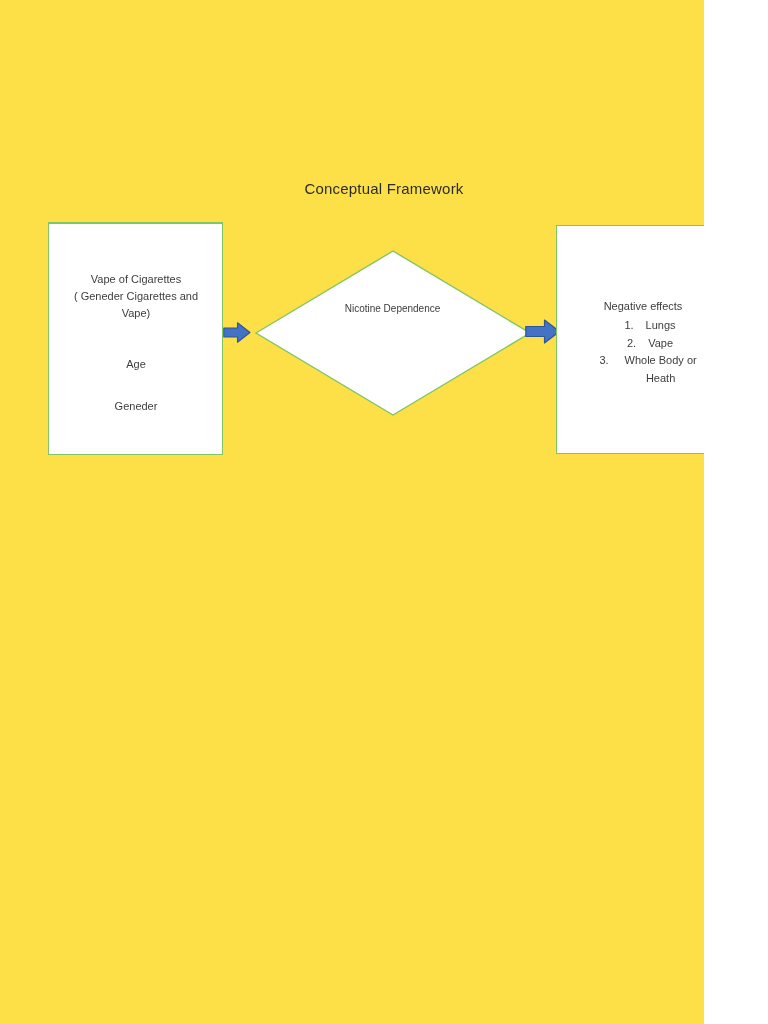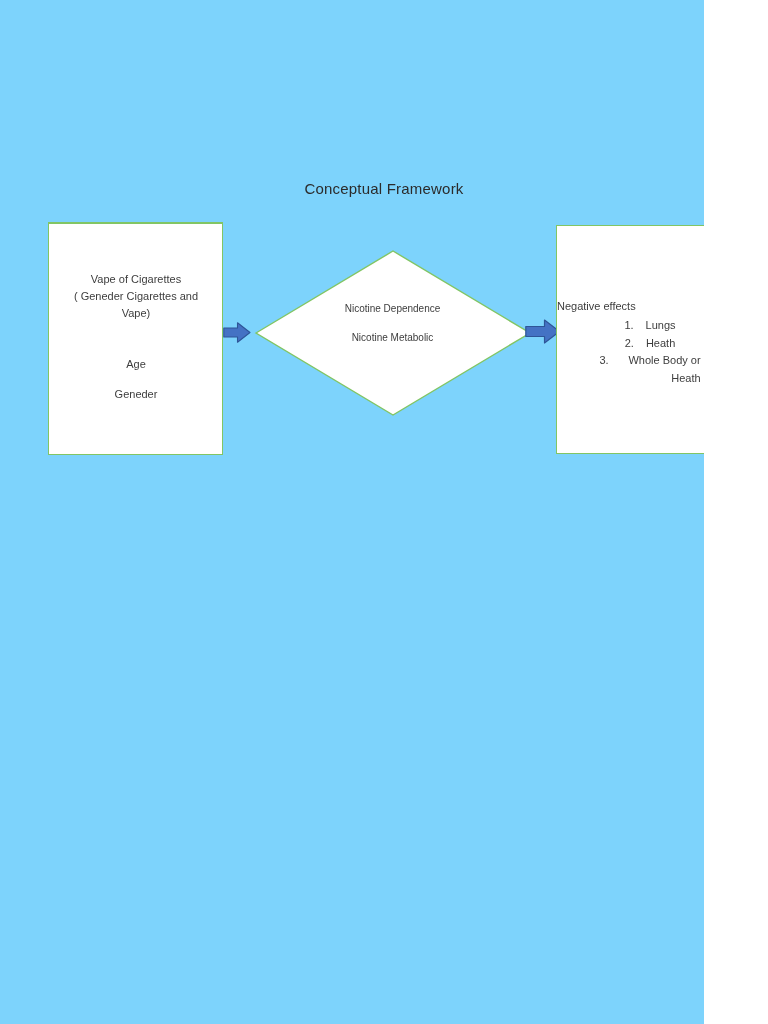--- a/index.html
+++ b/index.html
@@ -1,21 +1,21 @@
 <!DOCTYPE html>
 <html><head>
 <meta charset="utf-8">
 <style>
   * { box-sizing: border-box; }
   html, body { margin: 0; padding: 0; background: #ffffff; }
   .page {
     position: relative;
     width: 704px;
     height: 1024px;
-    background: #7dd3fc;
+    background: #fde047;
     font-family: "Liberation Sans", sans-serif;
     color: #3d3d3d;
     overflow: hidden;
   }
   .title {
     position: absolute;
     top: 180px;
     left: 0;
     width: 768px;
     margin: 0;
@@ -41,40 +41,40 @@
   }
   .left-box-text {
     position: absolute;
     left: 49px; top: 271px;
     width: 174px;
     text-align: center;
     font-size: 11px;
     line-height: 17px;
   }
   .left-box-text .para-age { margin-top: 34px; }
-  .left-box-text .para-gender { margin-top: 13px; }
+  .left-box-text .para-gender { margin-top: 25px; }
   .diamond-svg {
     position: absolute;
     left: 252px; top: 248px;
     width: 282px; height: 170px;
   }
   .diamond-text {
     position: absolute;
     left: 250px; top: 300px;
     width: 285px;
     text-align: center;
     font-size: 10px;
     line-height: 18px;
   }
   .diamond-text .para2 { margin-top: 11px; }
   .right-box-heading {
     position: absolute;
     left: 557px; top: 298px;
     width: 172px;
-    text-align: left;
+    text-align: center;
     font-size: 11px;
     line-height: 17px;
   }
   .effects-list {
     position: absolute;
     left: 557px; top: 317px;
     width: 172px;
     margin: 0; padding: 0 0 0 14px;
     list-style: none;
     font-size: 11px;
@@ -82,21 +82,21 @@
   .effects-list li {
     display: flex;
     justify-content: center;
     align-items: flex-start;
     line-height: 17.5px;
   }
   .effects-list .li-num { margin-right: 12px; white-space: nowrap; }
   .effects-list .li-label {
     display: inline-block;
     max-width: 80px;
-    text-align: right;
+    text-align: center;
   }
   .arrow-svg { position: absolute; }
   .arrow-left  { left: 223px; top: 322px; }
   .arrow-right { left: 525px; top: 319px; }
 </style>
 </head>
 <body>
 
 <div class="page">
 
@@ -113,37 +113,36 @@
 
   <svg class="arrow-svg arrow-left" width="28" height="21" viewBox="0 0 28 21">
     <polygon points="0.8,6 14.5,6 14.5,0.8 27,10.5 14.5,20.2 14.5,15 0.8,15" fill="#4472c4" stroke="#2e5597" stroke-width="1.1" stroke-linejoin="round"></polygon>
   </svg>
 
   <svg class="diamond-svg" width="282" height="170" viewBox="0 0 282 170">
     <polygon points="4,85 141,3 278,85 141,167" fill="#ffffff" stroke="#82c564" stroke-width="1.4"></polygon>
   </svg>
   <div class="diamond-text">
     <div>Nicotine Dependence</div>
-    <div class="para2">Nicotine Metabolic</div>
   </div>
 
   <svg class="arrow-svg arrow-right" width="36" height="25" viewBox="0 0 36 25">
     <polygon points="0.8,7.5 19.5,7.5 19.5,1 34.5,12.5 19.5,24 19.5,17.5 0.8,17.5" fill="#4472c4" stroke="#2e5597" stroke-width="1.2" stroke-linejoin="round"></polygon>
   </svg>
 
   <div class="shape-box right-box"></div>
   <div class="right-box-heading">Negative effects</div>
   <ol class="effects-list">
     <li>
       <span class="li-num">1.</span>
       <span class="li-label">Lungs</span>
     </li>
     <li>
       <span class="li-num">2.</span>
-      <span class="li-label">Heath</span>
+      <span class="li-label">Vape</span>
     </li>
     <li>
       <span class="li-num">3.</span>
       <span class="li-label">Whole Body or Heath</span>
     </li>
   </ol>
 
 </div>
 
 </body></html>

